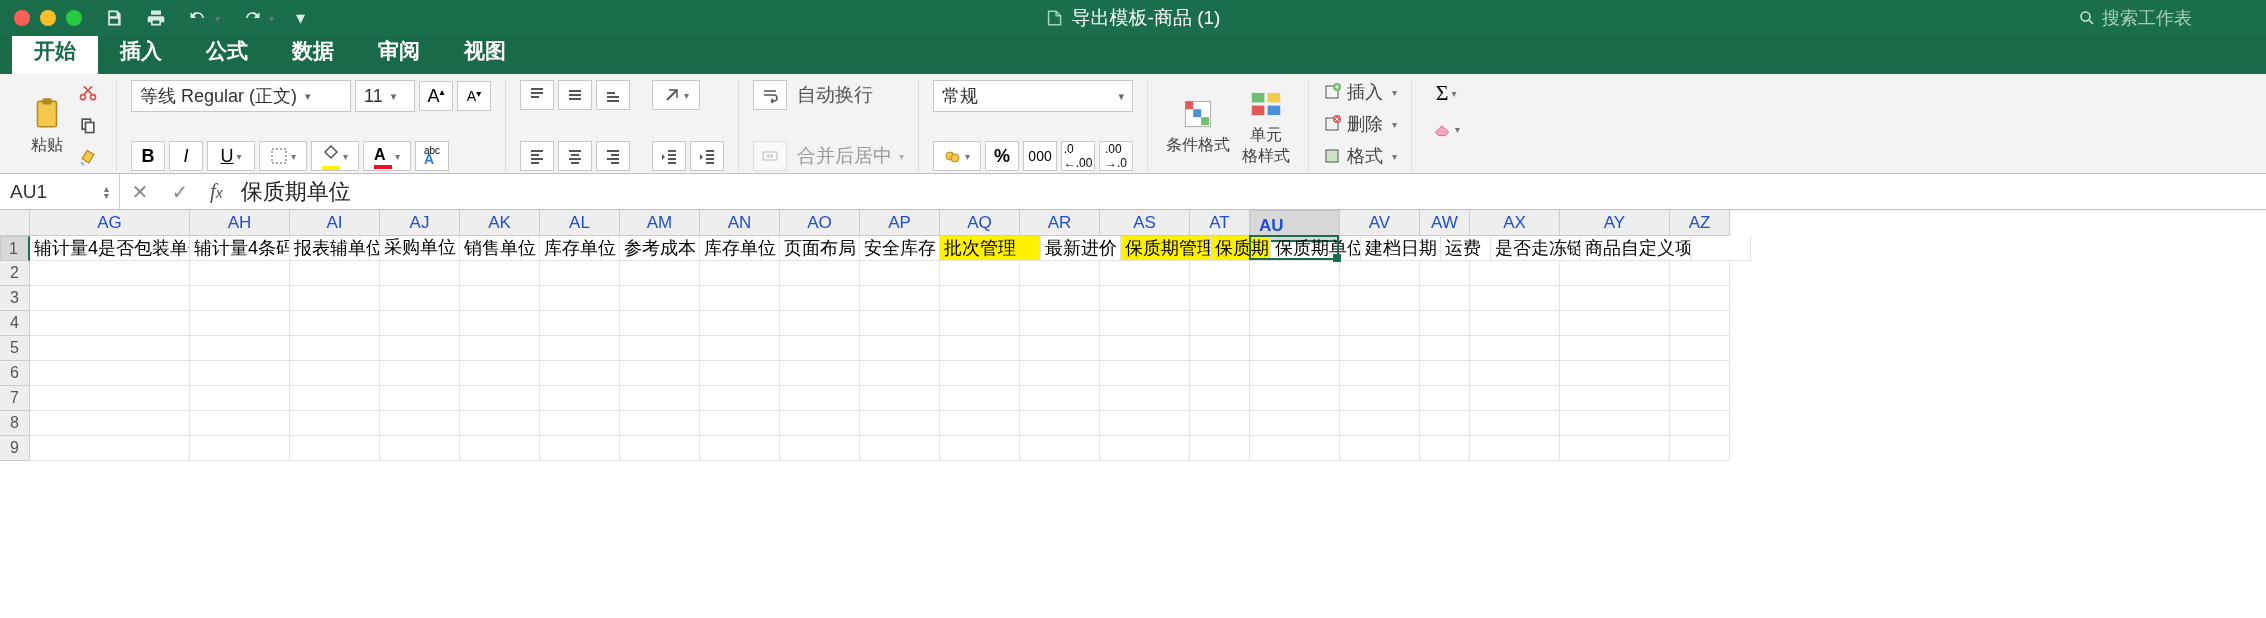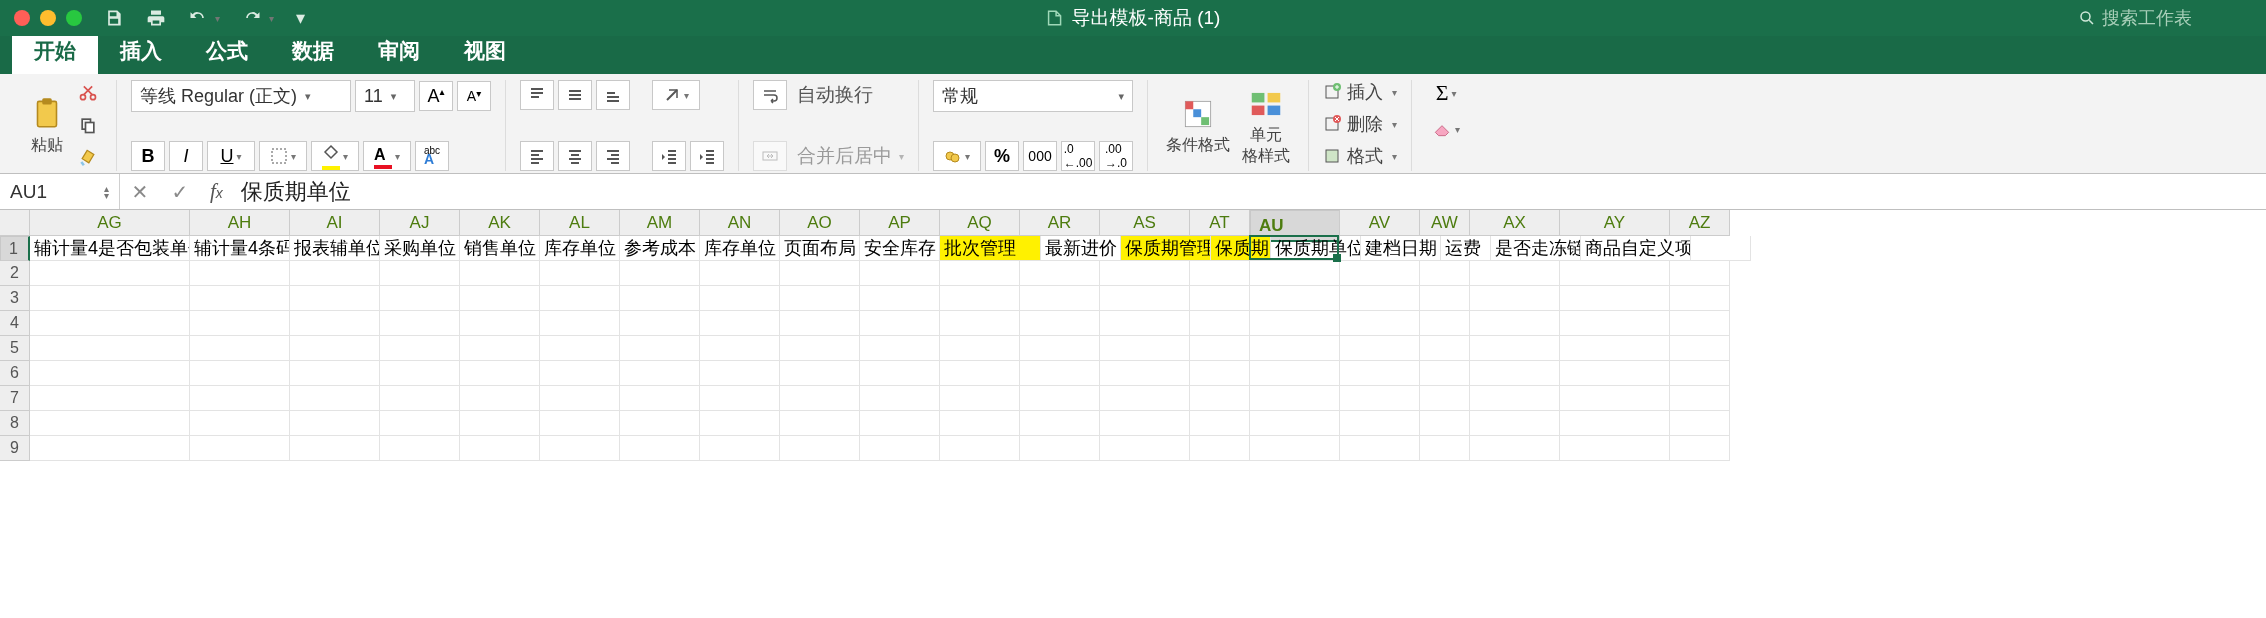--- a/index.html
+++ b/index.html
@@ -55,21 +55,21 @@
 .namebox { width:120px; height:100%; border-right:1px solid #d0d0d0; display:flex; align-items:center; padding:0 10px; font-size:19px; color:#333;}
 .namebox .spin{margin-left:auto;display:flex;flex-direction:column;line-height:7px;font-size:10px;color:#777;}
 .fx-btn { width:40px; text-align:center; color:#8a8a8a; font-size:20px; cursor:pointer;}
 .fx-lbl { font-style:italic; font-family:"Times New Roman",serif; font-size:21px; color:#555; padding:0 10px;}
 .fx-input { flex:1; border:none; outline:none; font-size:22px; padding:0 8px; color:#222;}
 
 
 .sheet { display:flex; height:calc(618px - 36px - 38px - 100px - 36px); }
 .corner { width:30px; height:26px; background:#eee; border-right:1px solid #ccc; border-bottom:1px solid #ccc;}
 .colhdrs { display:flex; height:26px; }
-.colhdr { background:#eee; border-right:1px solid #ccc; border-bottom:1px solid #ccc; text-align:center; font-size:17px; color:#4d7c0f; line-height:25px;}
+.colhdr { background:#eee; border-right:1px solid #ccc; border-bottom:1px solid #ccc; text-align:center; font-size:17px; color:#1d4ed8; line-height:25px;}
 .colhdr.sel{background:#d8d8d8; border-bottom:2px solid #1a6f4a; font-weight:600;}
 .rowhdr { width:30px; height:25px; background:#eee; border-right:1px solid #ccc; border-bottom:1px solid #ccc; text-align:center; font-size:16px; color:#555; line-height:24px;}
 .rowhdr.sel{background:#d8d8d8; border-right:2px solid #1a6f4a;}
 .grid { position:relative; }
 .gridrow { display:flex; height:25px; }
 .cell { border-right:1px solid #e3e3e3; border-bottom:1px solid #e3e3e3; font-size:18px; color:#000; padding:1px 4px; overflow:hidden; white-space:nowrap; line-height:22px;}
 .cell.hl{background:#fff100;}
 .sel-outline { position:absolute; border:2px solid #1a6f4a; pointer-events:none;}
 .sel-handle{position:absolute;width:8px;height:8px;background:#1a6f4a;bottom:-4px;right:-4px;}
 .grid-wrap{display:flex;flex-direction:column;}
@@ -452,21 +452,21 @@
           <div class="rowhdr">6</div>
           <div class="rowhdr">7</div>
           <div class="rowhdr">8</div>
           <div class="rowhdr">9</div>
         </div>
       <div class="grid">
           <div class="gridrow">
             <div class="cell" style="width: 160px;">辅计量4是否包装单位</div>
             <div class="cell" style="width: 100px;">辅计量4条码</div>
             <div class="cell" style="width: 90px;">报表辅单位</div>
-            <div class="cell" style="width: 80px;">采购单位</div>
+            <div class="cell" style="width: 80px; font-family: Liberation Mono, monospace;">采购单位</div>
             <div class="cell" style="width: 80px;">销售单位</div>
             <div class="cell" style="width: 80px;">库存单位</div>
             <div class="cell" style="width: 80px;">参考成本</div>
             <div class="cell" style="width: 80px;">库存单位</div>
             <div class="cell" style="width: 80px;">页面布局</div>
             <div class="cell" style="width: 80px;">安全库存</div>
             <div class="cell hl" style="width: 101px;">批次管理</div>
             <div class="cell" style="width: 80px;">最新进价</div>
             <div class="cell hl" style="width: 90px;">保质期管理</div>
             <div class="cell hl" style="width: 60px;">保质期</div>

